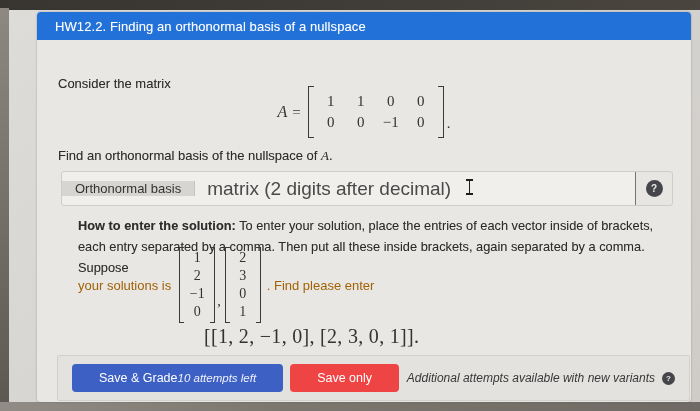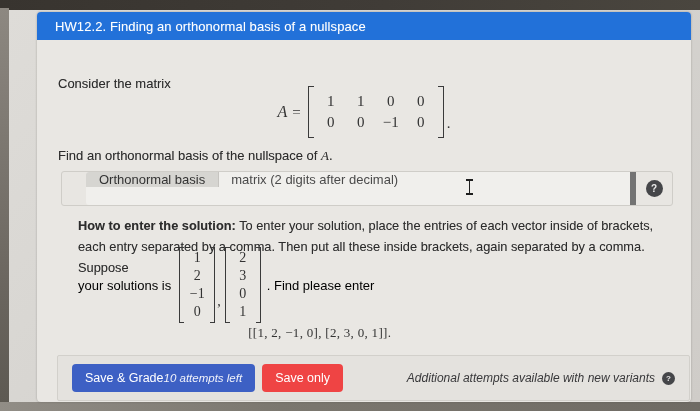--- a/index.html
+++ b/index.html
@@ -37,60 +37,60 @@
   .brk{align-self:stretch;width:5px;}
   .brk.l{border-left:1.6px solid #3a3a3a;border-top:1.6px solid #3a3a3a;border-bottom:1.6px solid #3a3a3a;}
   .brk.r{border-right:1.6px solid #3a3a3a;border-top:1.6px solid #3a3a3a;border-bottom:1.6px solid #3a3a3a;}
   .mgrid{display:grid;grid-template-columns:repeat(4,30px);grid-auto-rows:21px;padding:1px 2px;}
   .mgrid span{font-family:"Liberation Serif",serif;font-size:15px;color:#333;text-align:center;line-height:21px;}
   .mperiod{font-family:"Liberation Serif",serif;font-size:15px;color:#333;align-self:flex-end;margin:0 0 6px 3px;}
 
   
   .answer-row{position:absolute;left:24px;top:159px;width:610px;height:33px;display:flex;align-items:stretch;
     background:#e8e6e2;border:1px solid #cfcdc8;border-radius:3px;}
-  .field-group{flex:1;display:flex;align-items:flex-start;border-right:6px solid #737373;background:#f0efec;border-radius:3px 0 0 3px;overflow:hidden;margin-left:24px;}
+  .field-group{flex:1;display:flex;align-items:center;border-right:1px solid #737373;background:#f0efec;border-radius:3px 0 0 3px;overflow:hidden;}
   .answer-label{background:#d6d5d1;color:#333;font-size:13px;display:flex;align-items:center;
     padding:0 13px;border-right:1px solid #c6c4c0;white-space:nowrap;}
   .answer-input{flex:1;border:none;outline:none;background:#f0efec;font-family:"Liberation Sans",sans-serif;
-    font-size:13px;color:#8b5cf6;padding:0 12px;}
+    font-size:19px;color:#8b5cf6;padding:0 12px;}
   .answer-input::placeholder{color:#4a4a4a;opacity:1;}
   .help-tile{width:36px;display:flex;align-items:center;justify-content:center;}
   .qcircle{width:17px;height:17px;border-radius:50%;background:#454649;color:#e8e8e8;
     display:flex;align-items:center;justify-content:center;font-size:10px;font-weight:bold;cursor:pointer;}
   .qcircle.small{width:13px;height:13px;font-size:8px;}
 
   
   .ibeam{position:absolute;left:66%;top:7px;width:9px;height:16px;pointer-events:none;}
   .ibeam .stem{position:absolute;left:4px;top:0;width:1.6px;height:16px;background:#1e1e1e;}
   .ibeam .cap{position:absolute;left:1px;width:7px;height:1.6px;background:#1e1e1e;}
   .ibeam .cap.t{top:0;} .ibeam .cap.b{bottom:0;}
 
   .howto{position:absolute;left:41px;top:203px;width:586px;margin:0;
     font-size:12.8px;line-height:21px;color:#2c2c2c;text-shadow:0 0 .5px rgba(60,60,60,.3);}
   .howto b{font-weight:bold;}
 
   .solutions-line{position:absolute;left:41px;top:234px;height:78px;display:flex;align-items:center;}
-  .solutions-line .plain{font-size:13px;color:#000000;}
+  .solutions-line .plain{font-size:13px;color:#a16207;}
   .vec{display:flex;align-items:stretch;margin:0 2px;}
   .vcol{display:flex;flex-direction:column;padding:2px 1px;}
   .vcol span{font-family:"Liberation Serif",serif;font-size:14px;color:#333;text-align:center;
     line-height:18px;min-width:18px;padding:0 3px;}
   .vec .brk{width:4px;}
   .vcomma{font-family:"Liberation Serif",serif;font-size:14px;color:#333;align-self:flex-end;margin:0 2px 14px 0;}
   .vsuffix{margin-left:4px;}
 
-  .formula{position:absolute;left:8px;top:313px;width:84%;text-align:center;
-    font-family:"Liberation Serif",serif;font-size:13px;color:#333;letter-spacing:.3px;}
+  .formula{position:absolute;left:0;top:313px;width:84%;text-align:center;
+    font-family:"Liberation Serif",serif;font-size:20px;color:#333;letter-spacing:.3px;}
 
   
   .card-footer{position:absolute;left:20px;top:343px;width:633px;height:46px;
     background:#e4e2de;border:1px solid #d2d0cb;border-radius:2px;
     display:flex;align-items:center;box-sizing:border-box;padding:0 14px;}
   .btn{border:none;border-radius:4px;height:28px;display:flex;align-items:center;
-    color:#fff;font-family:"Liberation Sans",sans-serif;font-size:12.5px;cursor:pointer;padding:0 13px;}
+    color:#fff;font-family:"Liberation Sans",sans-serif;font-size:12.5px;cursor:pointer;padding:0 27px;}
   .btn-blue{background:#3d60c4;}
   .btn-blue .attempts{font-style:italic;font-size:11.5px;color:#f0f2fa;}
   .btn-teal{background:#ef4444;margin-left:7px;}
   .additional{margin-left:auto;display:flex;align-items:center;}
   .additional i{font-style:italic;font-size:12px;color:#38383a;margin-right:7px;}
 </style>
 </head>
 <body>
 
 <div class="stage">

